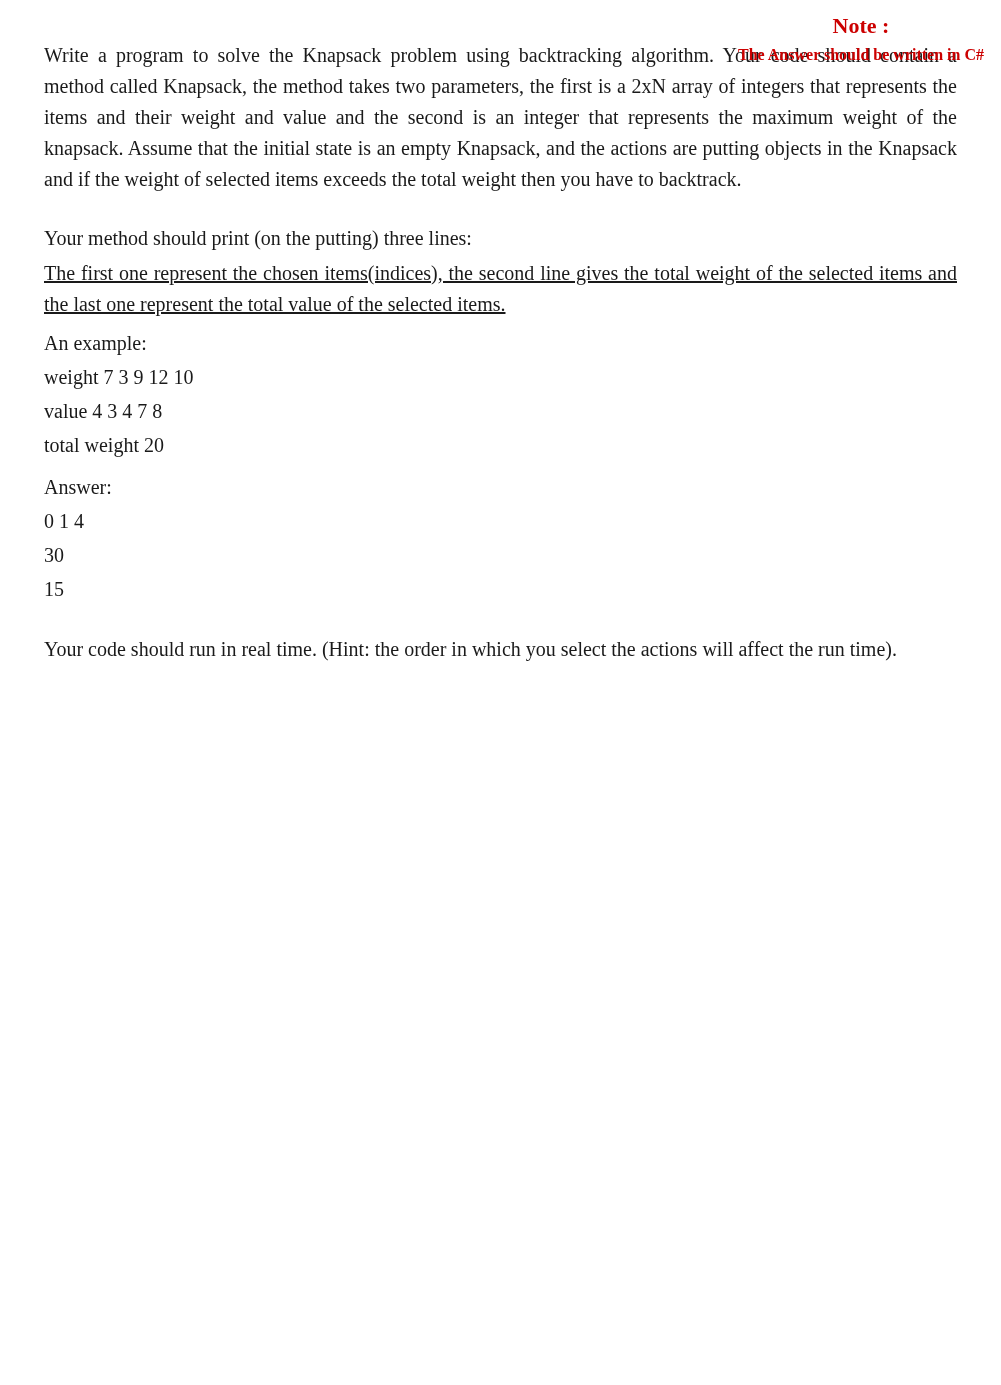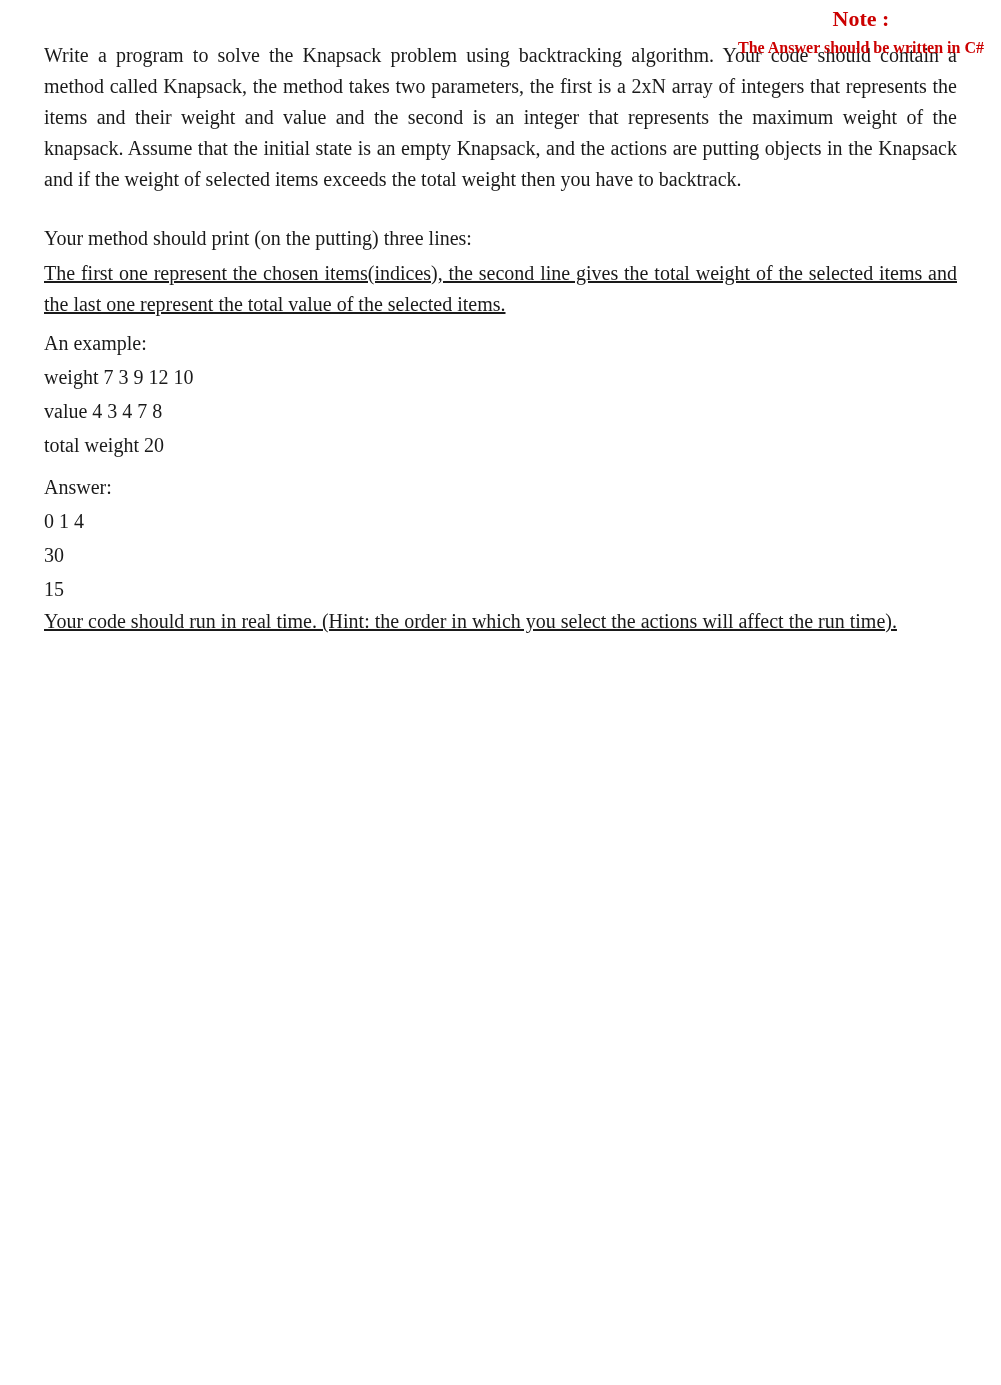--- a/index.html
+++ b/index.html
@@ -46,21 +46,21 @@
       line-height: 1.7;
     }
 
     .example-text {
       line-height: 1.7;
     }
 
     .note-box {
       position: absolute;
       right: 0;
-      top: 0;
+      top: 7px;
       text-align: center;
       width: 280px;
     }
 
     .note-label {
       font-weight: bold;
       color: #cc0000;
       font-size: 22px;
     }
 
@@ -72,21 +72,21 @@
     }
 
     .output-section {
       margin-top: 8px;
       line-height: 1.7;
     }
 
     .paragraph-last {
       text-align: justify;
       line-height: 1.55;
-      text-decoration: underline;
+      margin-top: 28px;
     }
 
     .inline-note-wrapper {
       display: flex;
       justify-content: space-between;
       align-items: flex-start;
     }
 
     .left-example {
       flex: 1;

